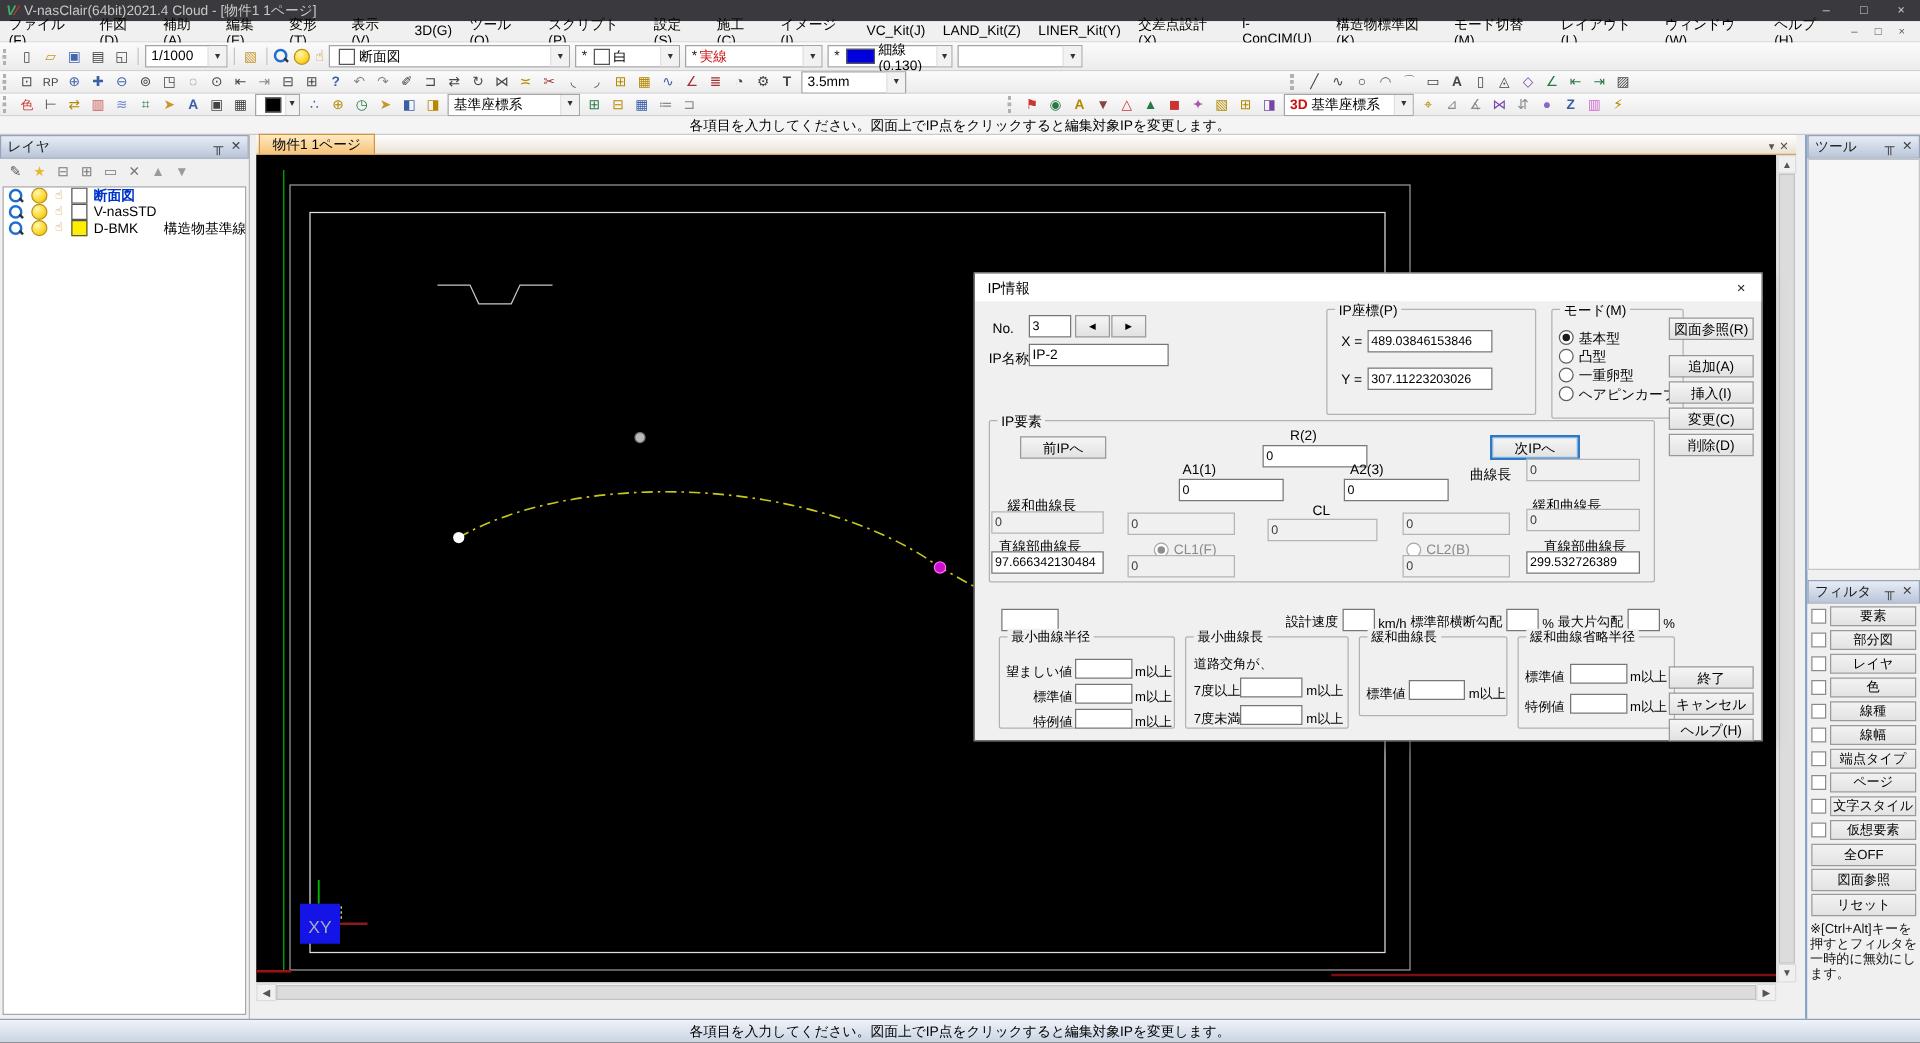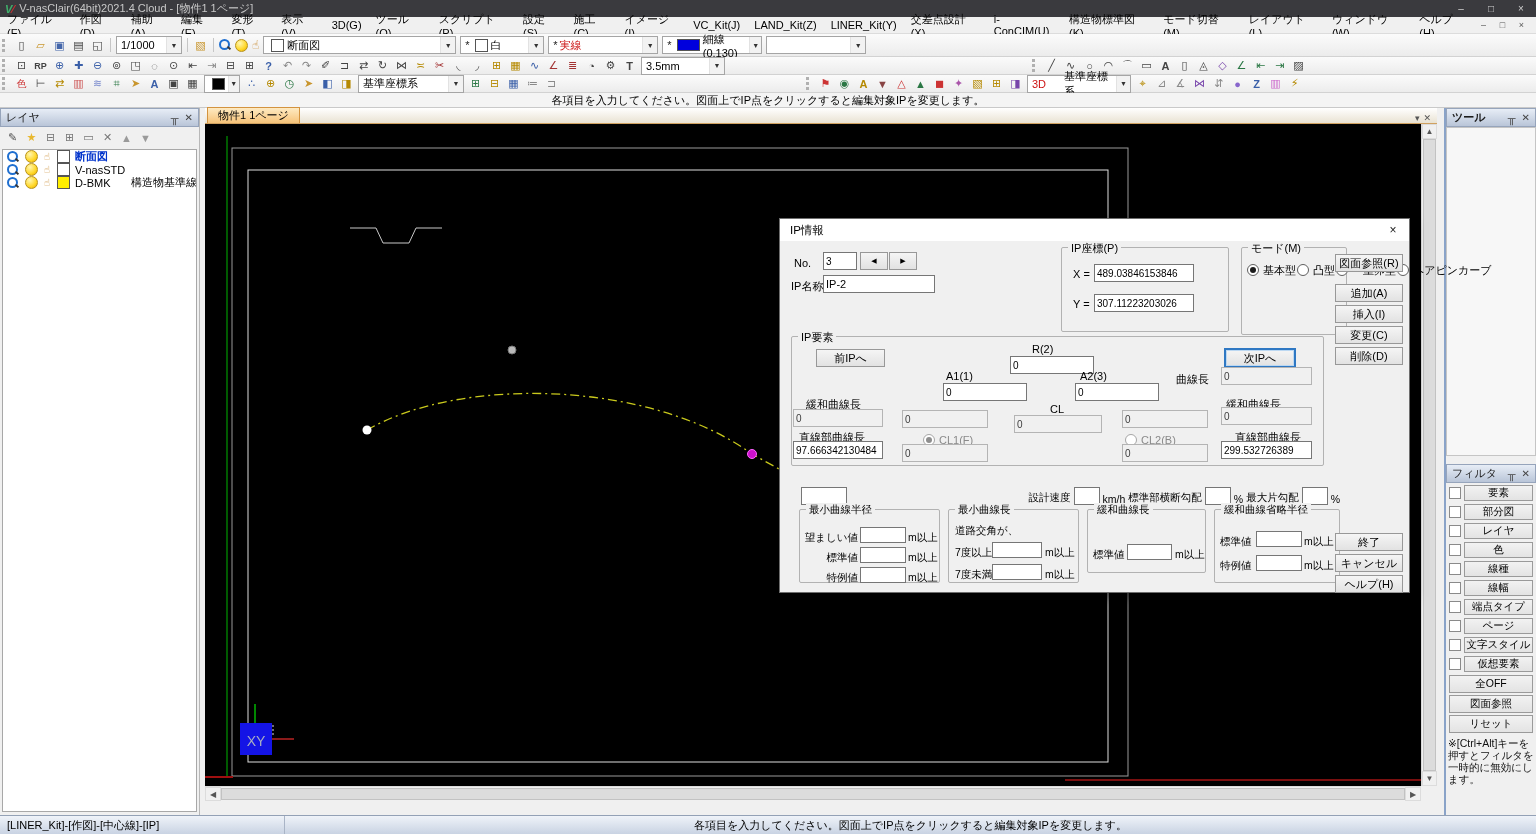--- a/index.html
+++ b/index.html
@@ -69,21 +69,21 @@
   .vthumb{flex:1;margin:0 1px;background:#dcdcdc;border:1px solid #c2c2c2;}
   .hscroll{position:absolute;left:0;top:678px;width:1216px;height:15px;background:#f0f0f0;display:flex;box-sizing:border-box;border-top:1px solid #dcdcdc;}
   .hscroll .sarrow{width:16px;display:flex;align-items:center;justify-content:center;font-size:8px;color:#555;border:1px solid #dcdcdc;box-sizing:border-box;}
   .hthumb{flex:1;margin:1px 0;background:#dcdcdc;border:1px solid #c2c2c2;}
   .modetabs{position:absolute;left:0;top:693px;width:1232px;height:14px;background:#f0f0f0;display:flex;gap:2px;align-items:flex-start;}
   .mtab{height:13px;padding:0 8px;font-size:10.5px;display:flex;align-items:center;border:1px solid #a8a8a8;border-top:none;
         border-radius:0 0 3px 3px;background:#e6e6e6;color:#444;}
   .mtab[data-selected="true"]{background:linear-gradient(#fcd9a1,#f4b45a);border-color:#bf8a3c;color:#000;font-weight:bold;}
   
   .right-col{position:absolute;left:1444px;top:108px;width:92px;height:707px;border-left:2px solid #8aa3c8;box-sizing:border-box;background:#f0f0f0;}
-  .tool-panel{position:absolute;left:0;top:0;width:90px;height:296px;font-weight:bold;}
+  .tool-panel{position:absolute;left:0;top:0;width:90px;height:296px;}
   .tool-body{position:absolute;left:0;top:19px;width:90px;height:329px;background:#f7f7f7;border:1px solid #c5c5c5;box-sizing:border-box;}
   .filter-panel{position:absolute;left:0;top:356px;width:90px;height:351px;}
   .filter-body{position:absolute;left:0;top:19px;width:90px;height:332px;background:#f0f0f0;}
   .f-host{display:flex;flex-direction:column;}
   .frow{display:flex;align-items:center;gap:3px;height:19px;padding:0 3px;}
   .cb{width:12px;height:12px;background:#fff;border:1px solid #8a8a8a;box-sizing:border-box;flex:none;}
   .fbtn{flex:1;height:16px;background:linear-gradient(#f2f2f2,#e3e3e3);border:1px solid #9a9a9a;display:flex;align-items:center;
         justify-content:center;font-size:10.5px;box-sizing:border-box;}
   .fbig{margin:2px 3px 0 3px;height:16px;background:linear-gradient(#f2f2f2,#e3e3e3);border:1px solid #9a9a9a;
         display:flex;align-items:center;justify-content:center;font-size:10.5px;}
@@ -97,21 +97,21 @@
           box-shadow:4px 4px 10px rgba(0,0,0,.5);box-sizing:border-box;}
   .dlg-title{height:22px;background:#fff;display:flex;align-items:center;padding-left:10px;font-size:11.5px;}
   .dlg-close{position:absolute;right:0;top:0;width:32px;height:22px;display:flex;align-items:center;justify-content:center;font-size:12px;color:#222;}
   .lbl{position:absolute;font-size:11px;white-space:nowrap;}
   .lbl.sm{font-size:10.5px;}
   .fld{position:absolute;background:#fff;border:1px solid #767676;font-size:10px;display:flex;align-items:center;
        padding:0 2px;box-sizing:border-box;overflow:hidden;white-space:nowrap;}
   .fld.dis{background:#f0f0f0;border-color:#b4b4b4;color:#3c3c3c;}
   .btn{position:absolute;background:linear-gradient(#f5f5f5,#e2e2e2);border:1px solid #989898;font-size:11px;
        display:flex;align-items:center;justify-content:center;box-sizing:border-box;}
-  .btn.def{border:2px solid #2f78c3;box-shadow:inset 0 0 0 1px #bcd8f2;margin-left:32px;}
+  .btn.def{border:2px solid #2f78c3;box-shadow:inset 0 0 0 1px #bcd8f2;}
   .grp{position:absolute;border:1px solid #b2b2b2;border-radius:2px;box-sizing:border-box;}
   .glabel{position:absolute;top:-7px;left:6px;background:#f0f0f0;padding:0 3px;font-size:11px;white-space:nowrap;}
   .radio{width:12px;height:12px;border:1px solid #5f5f5f;border-radius:50%;background:#fff;display:inline-block;
          position:relative;box-sizing:border-box;flex:none;}
   .radio[data-checked="true"]::after{content:"";position:absolute;left:2px;top:2px;width:6px;height:6px;border-radius:50%;background:#1c1c1c;}
   .radio.dis{border-color:#a6a6a6;}
   .radio.dis[data-checked="true"]::after{background:#8e8e8e;}
   .rrow{position:absolute;display:flex;align-items:center;gap:4px;height:14px;font-size:11px;white-space:nowrap;}
   .specrow{position:absolute;display:flex;align-items:flex-end;gap:3px;font-size:10.5px;white-space:nowrap;}
   .sfld{height:18px;background:#fff;border:1px solid #767676;box-sizing:border-box;}
@@ -210,21 +210,21 @@
     <span class="combo" style="width:100px">
       <span class="ar">▼</span>
     </span>
   </div>
 
   <div class="tb tb2">
     <span class="grip"></span>
     <span class="ihost">
 
     <span class="tbi" style="color:#444">⊡</span>
-        <span class="tbi" style="font-size:9px;font-weight:bold">RP</span>
+        <span class="tbi" style="font-size:9px;font-weight:normal">RP</span>
         <span class="tbi" style="color:#3a5fa8">⊕</span>
         <span class="tbi" style="color:#3a5fa8">✚</span>
         <span class="tbi" style="color:#3a5fa8">⊖</span>
         <span class="tbi" style="color:#444">⊚</span>
         <span class="tbi" style="color:#444">◳</span>
         <span class="tbi" style="color:#444">◌</span>
         <span class="tbi" style="color:#444">⊙</span>
         <span class="tbi" style="color:#444">⇤</span>
         <span class="tbi" style="color:#8a8a8a">⇥</span>
         <span class="tbi" style="color:#444">⊟</span>
@@ -323,21 +323,21 @@
         <span class="tbi" style="color:#884444">▼</span>
         <span class="tbi" style="color:#cc3333">△</span>
         <span class="tbi" style="color:#2a7744">▲</span>
         <span class="tbi" style="color:#cc3333">◼</span>
         <span class="tbi" style="color:#aa55aa">✦</span>
         <span class="tbi" style="color:#b58900">▧</span>
         <span class="tbi" style="color:#b58900">⊞</span>
         <span class="tbi" style="color:#7744aa">◨</span>
       </span>
     <span class="combo" style="width:104px">
-      <span style="color:#cc1111;font-weight:normal;margin-right:18px">3D</span>
+      <span style="color:#cc1111;font-weight:bold;margin-right:3px">3D</span>
       <span>基準座標系</span>
       <span class="ar">▼</span>
     </span>
     <span class="ihost">
 
     <span class="tbi" style="color:#b58900">⌖</span>
         <span class="tbi" style="color:#8a8a8a">⊿</span>
         <span class="tbi" style="color:#8a8a8a">∡</span>
         <span class="tbi" style="color:#7744aa">⋈</span>
         <span class="tbi" style="color:#8a8a8a">⇵</span>
@@ -518,21 +518,20 @@
           </div>
         <div class="fbig">全OFF</div>
         <div class="fbig">図面参照</div>
         <div class="fbig">リセット</div>
         <div class="fnote">※[Ctrl+Alt]キーを押すとフィルタを一時的に無効にします。</div>
       </div>
     </div>
   </div>
 
   <div class="statusbar">
-    <span class="scell" style="width:285px">[LINER_Kit]-[作図]-[中心線]-[IP]</span>
     <span class="scell" style="flex:1;justify-content:center;border-right:none">各項目を入力してください。図面上でIP点をクリックすると編集対象IPを変更します。</span>
   </div>
 
   <div class="dialog">
     <div class="dlg-title">
       <span>IP情報</span>
     </div>
     <span class="dlg-close">×</span>
 
     <span class="lbl" style="left:14px;top:38px">No.</span>
@@ -546,21 +545,21 @@
       <span class="glabel">IP座標(P)</span>
     </div>
     <span class="lbl" style="left:293px;top:49px">X =</span>
     <span class="fld" style="left:314px;top:45px;width:100px;height:18px">489.03846153846</span>
     <span class="lbl" style="left:293px;top:79px">Y =</span>
     <span class="fld" style="left:314px;top:75px;width:100px;height:18px">307.11223203026</span>
 
     <div class="grp" style="left:461px;top:28px;width:106px;height:88px">
       <span class="glabel">モード(M)</span>
     </div>
-    <div class="abs" style="left:467px;top:44px;display:flex;flex-direction:row;gap:1px">
+    <div class="abs" style="left:467px;top:44px;display:flex;flex-direction:column;gap:1px">
 
         <span class="rrow" style="position:static">
           <span class="radio" data-checked="true"></span>
           <span>基本型</span>
         </span>
 
         <span class="rrow" style="position:static">
           <span class="radio" data-checked="false"></span>
           <span>凸型</span>
         </span>

